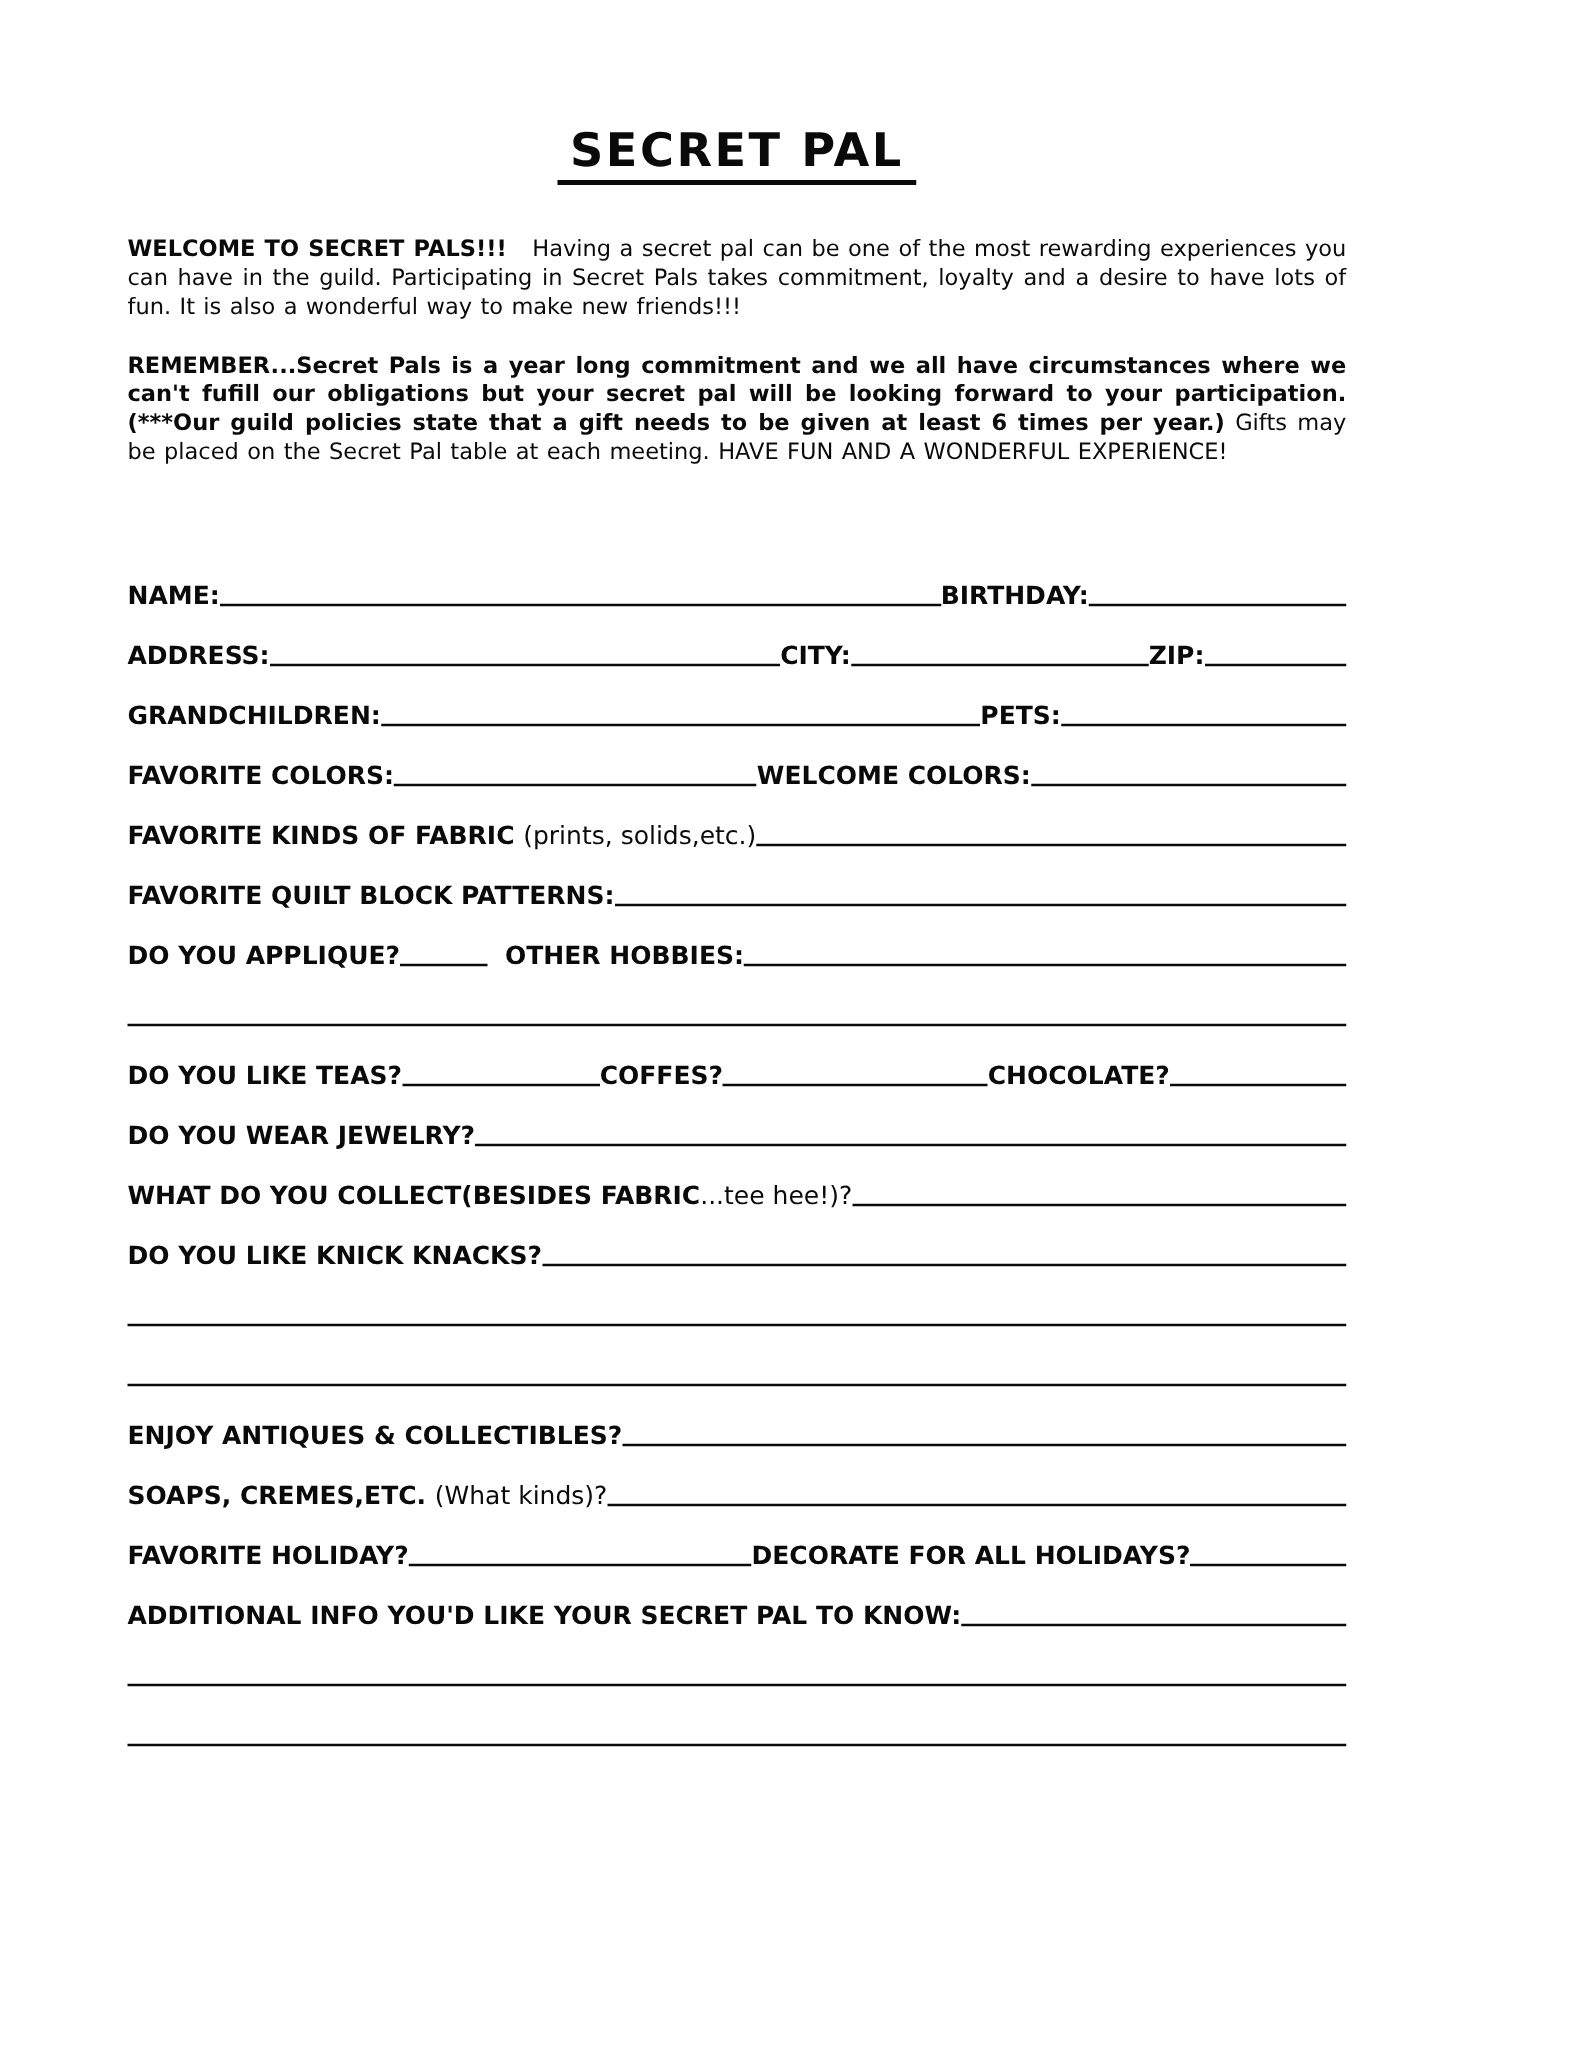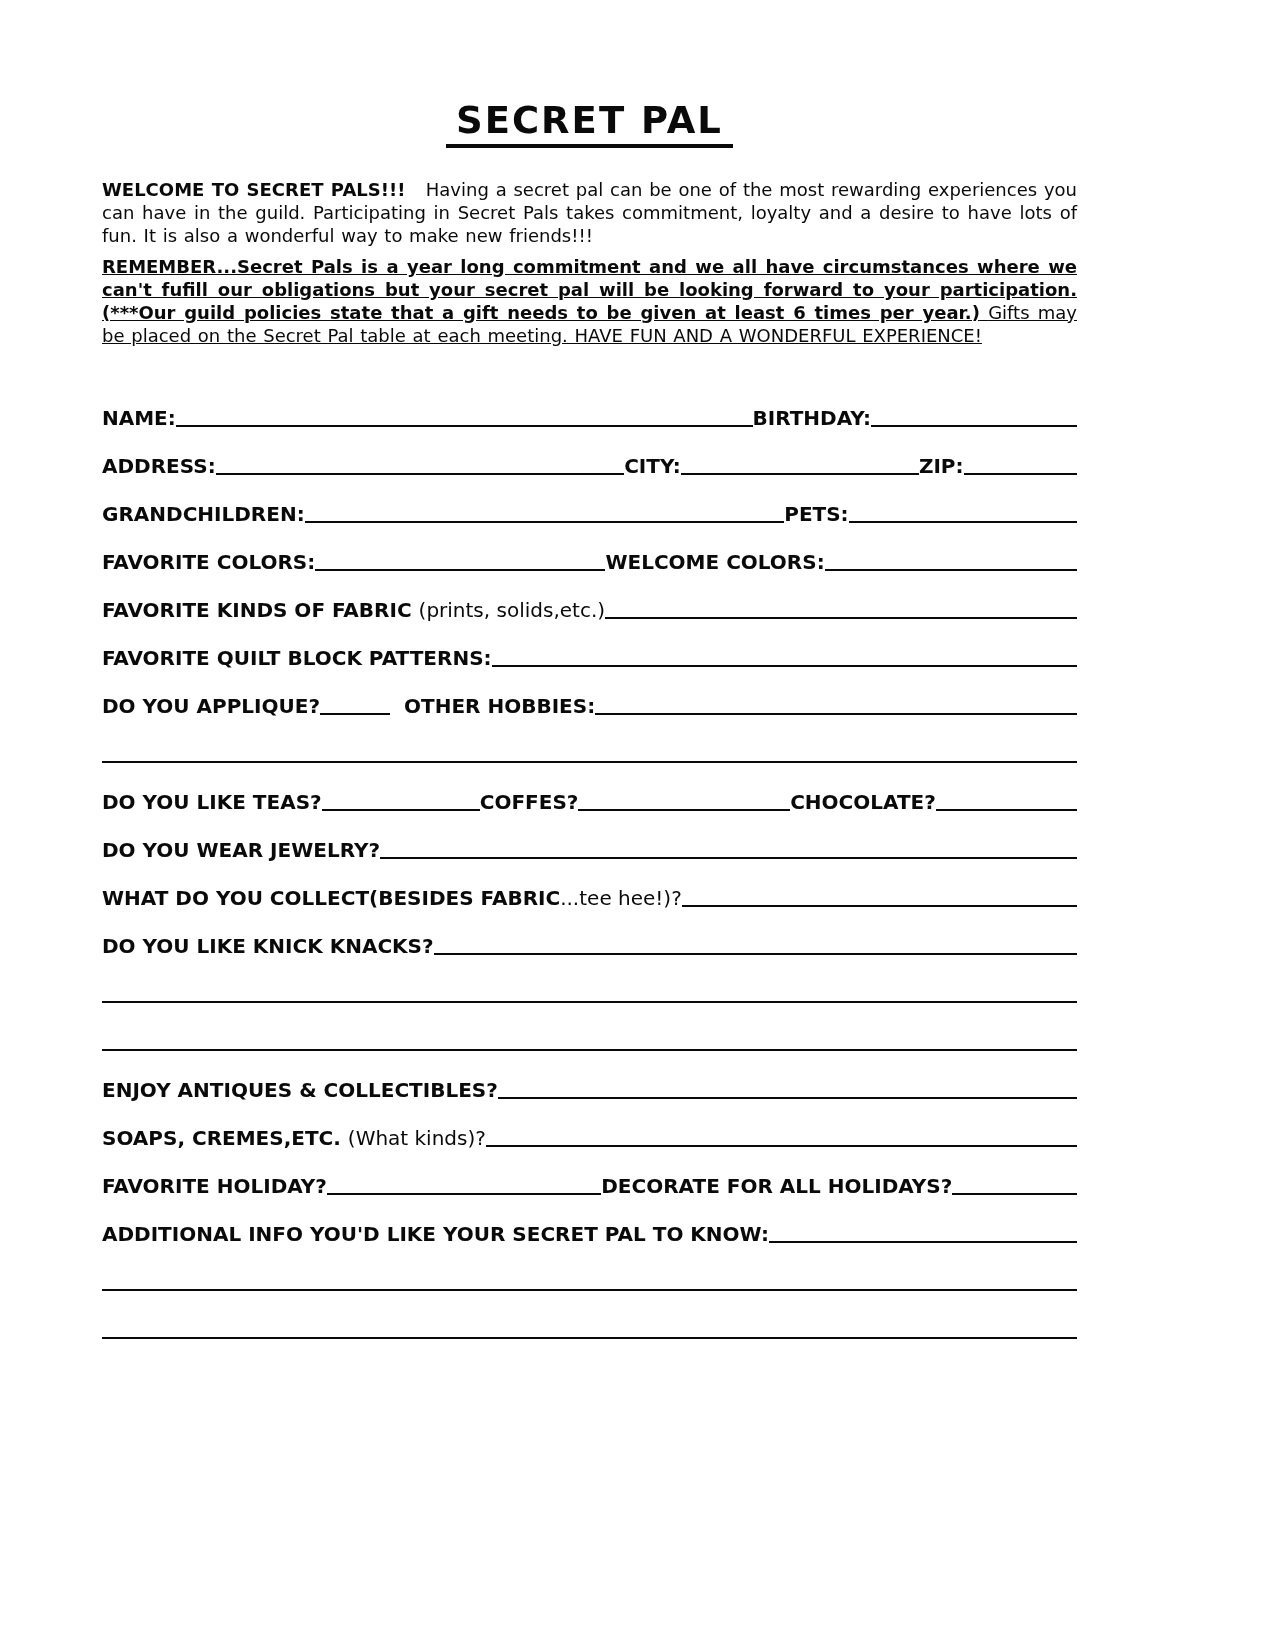--- a/index.html
+++ b/index.html
@@ -25,24 +25,24 @@
     padding: 0 10px 1px 10px;
     line-height: 1.15;
   }
   .para {
     font-size: 18px;
     line-height: 23px;
     text-align: justify;
     margin: 0;
     word-spacing: 1px;
   }
-  .para.p1 { margin-top: 30px; }
-  .para.p2 { margin-top: 8px; text-decoration: underline; }
+  .para.p1 { margin-top: 40px; }
+  .para.p2 { margin-top: 24px; }
   .para .lead { font-weight: 700; }
-  .form { margin-top: 54px; }
+  .form { margin-top: 86px; }
   .row {
     display: flex;
     align-items: flex-end;
     height: 30px;
     margin-bottom: 18px;
     font-size: 20px;
     font-weight: 700;
     line-height: 1;
   }
   .lbl { white-space: pre; padding-bottom: 3px; flex: 0 0 auto; }

